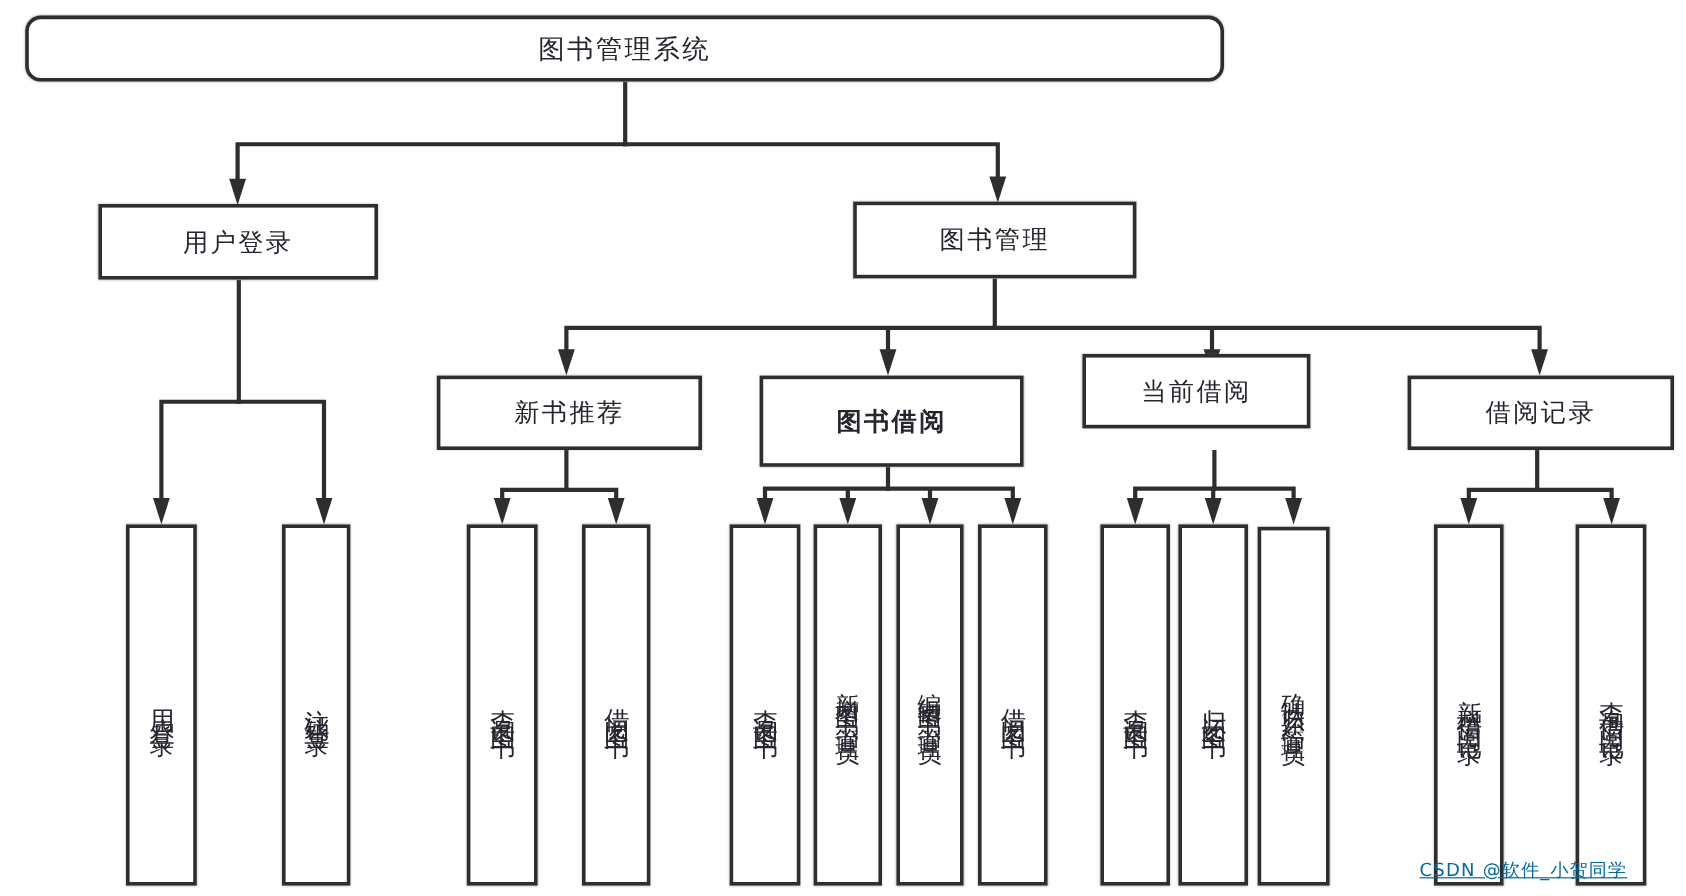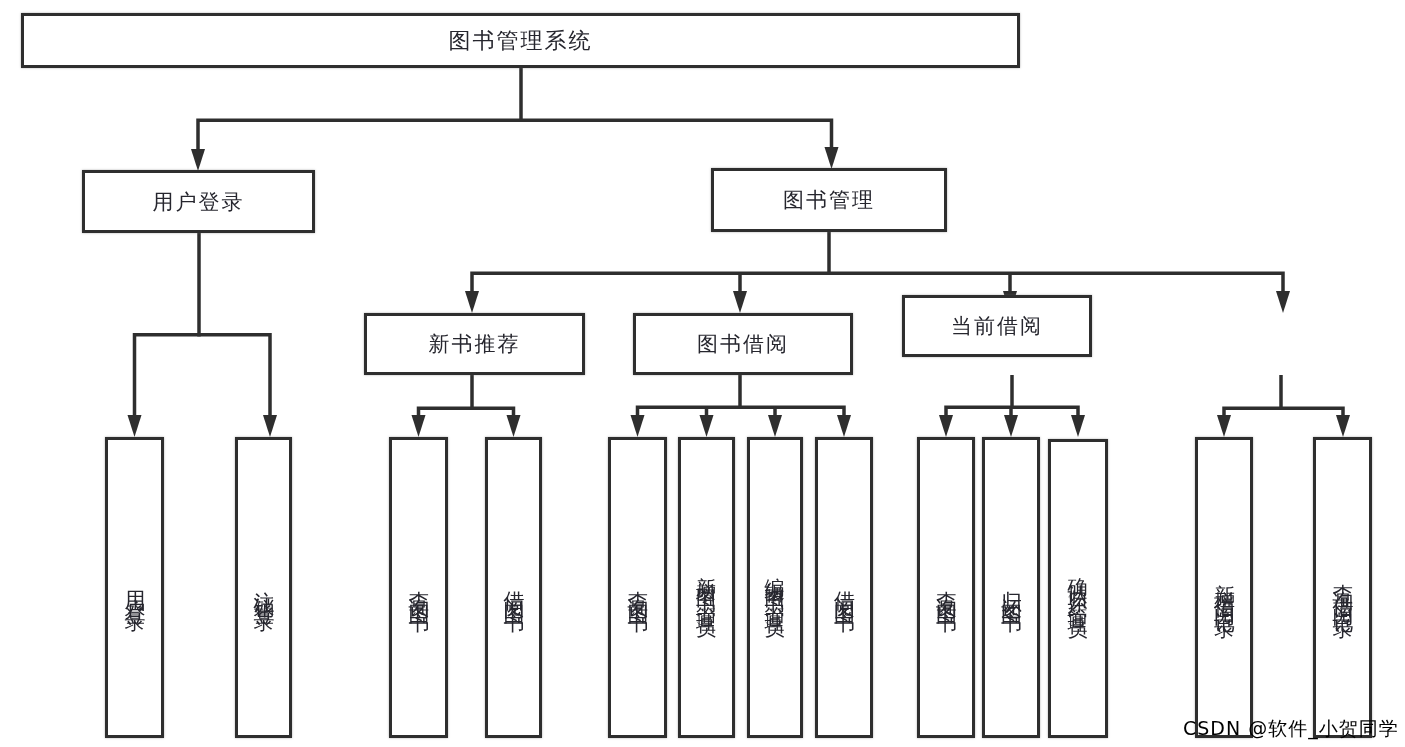--- a/index.html
+++ b/index.html
@@ -15,34 +15,34 @@
     position:absolute;
     box-sizing:border-box;
     background:#ffffff;
     border:3px solid #2e2e2e;
     box-shadow:0 0 2px rgba(110,110,110,.55);
     display:flex;align-items:center;justify-content:center;
     color:#26262e;
     z-index:2;
   }
   .hnode{font-size:21px;letter-spacing:2px;}
-  .root{font-size:22px;}
+  .root{font-size:22px;border-radius:13px;}
   .vnode span{
     writing-mode:vertical-rl;
     text-orientation:mixed;
     font-size:21px;
     letter-spacing:7px;
     line-height:1;
     white-space:nowrap;
   }
   .longv span{letter-spacing:6px;font-size:20px;}
   #watermark{
     position:absolute;left:1183px;top:716px;
-    font-size:19px;color:#000000;letter-spacing:1px;
-    white-space:nowrap;z-index:5;
+    font-size:15px;color:#0369a1;letter-spacing:1px;
+    white-space:nowrap;z-index:5;text-decoration:underline;
   }
 </style>
 </head>
 <body>
 
 <div id="stage">
 
   <svg id="wires" viewBox="0 0 1405 747" xmlns="http://www.w3.org/2000/svg">
     <g stroke="#2e2e2e" stroke-width="3.5" fill="none">
 
@@ -105,25 +105,28 @@
   <div class="node hnode" style="left:82px;top:170px;width:233px;height:63px;">
     <span>用户登录</span>
   </div>
   <div class="node hnode" style="left:711px;top:168px;width:236px;height:64px;text-align:right;">
     <span>图书管理</span>
   </div>
 
   <div class="node hnode" style="left:364px;top:313px;width:221px;height:62px;font-family:Liberation Mono, monospace;">
     <span>新书推荐</span>
   </div>
-  <div class="node hnode" style="left:633px;top:313px;width:220px;height:62px;">
+  <div class="node hnode" style="left:633px;top:313px;width:220px;height:76px;font-weight:bold;">
     <span>图书借阅</span>
   </div>
   <div class="node hnode" style="left:902px;top:295px;width:190px;height:62px;">
     <span>当前借阅</span>
+  </div>
+  <div class="node hnode" style="left:1173px;top:313px;width:222px;height:62px;">
+    <span>借阅记录</span>
   </div>
 
   <div class="node vnode" style="left:105px;top:437px;width:59px;height:301px;">
     <span>用户登录</span>
   </div>
   <div class="node vnode" style="left:235px;top:437px;width:57px;height:301px;">
     <span>注销登录</span>
   </div>
 
   <div class="node vnode" style="left:389px;top:437px;width:59px;height:301px;">

